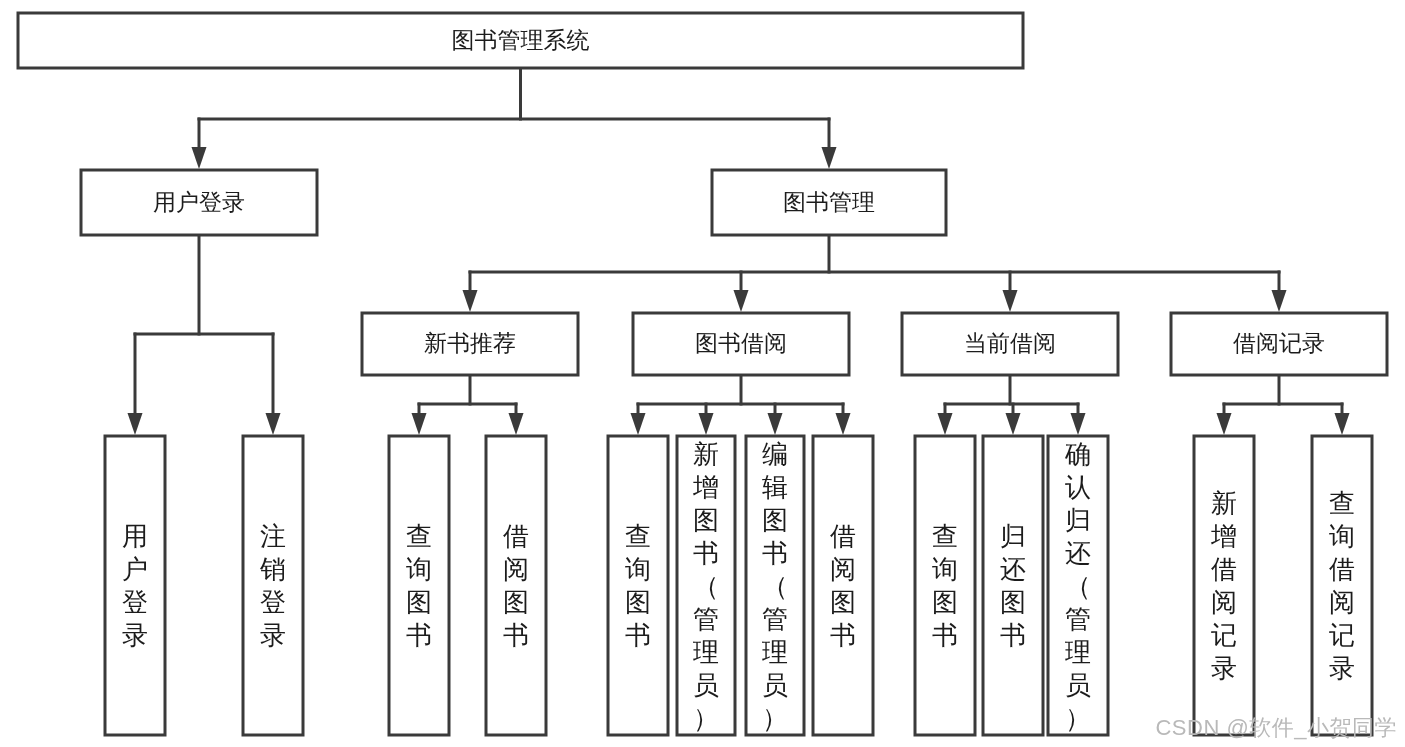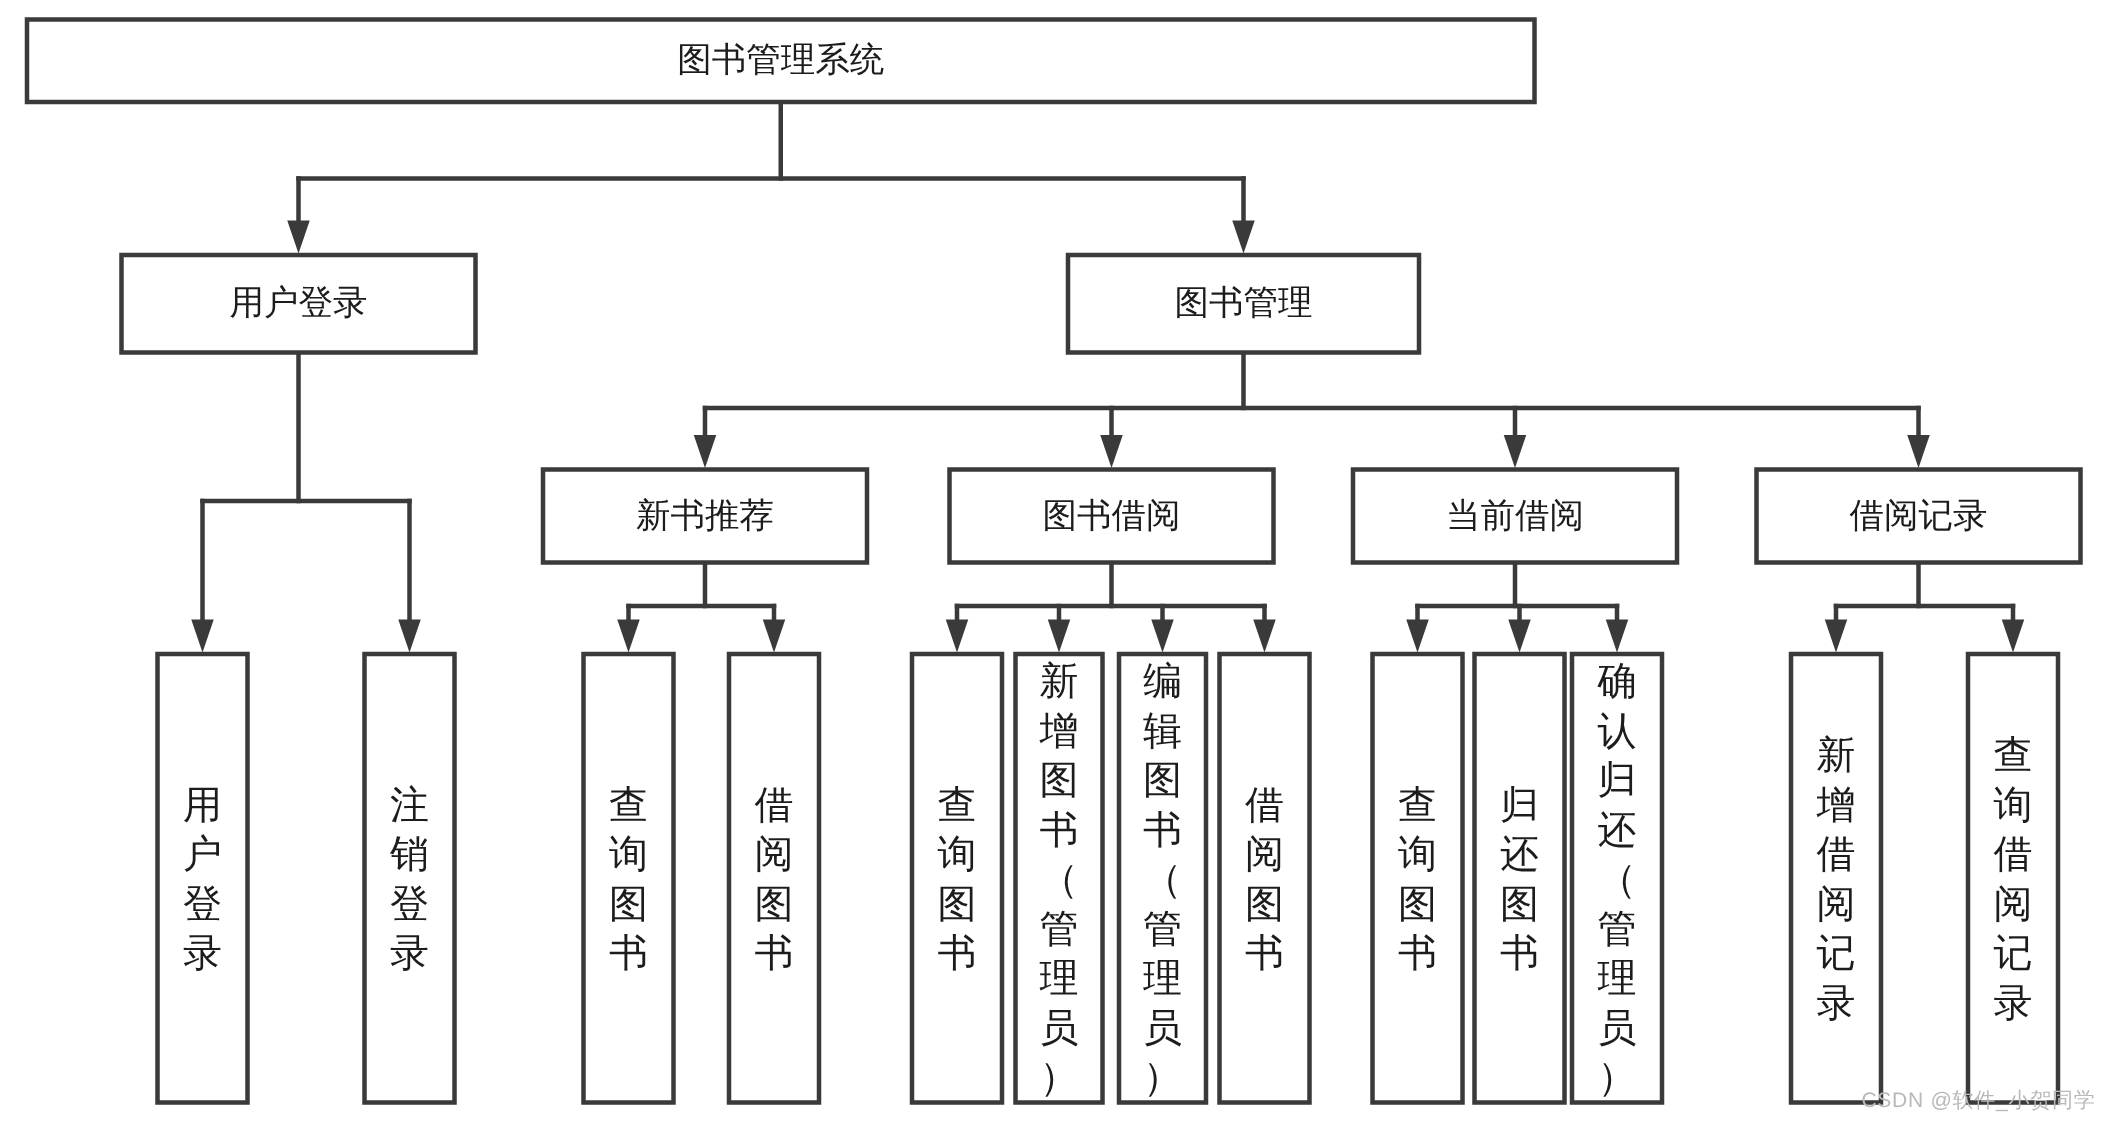--- a/index.html
+++ b/index.html
@@ -52,21 +52,21 @@
     font-family: "Liberation Sans", "DejaVu Sans", sans-serif;
     font-size: 26px;
     fill: #1c1c1c;
     text-anchor: middle;
   }
   .watermark {
     position: absolute;
     right: 8px;
     bottom: 4px;
     font-family: "Liberation Sans", "DejaVu Sans", sans-serif;
-    font-size: 14px;
+    font-size: 22px;
     color: #b9b9b9;
     letter-spacing: 0.5px;
     white-space: nowrap;
     user-select: none;
   }
 </style>
 </head>
 <body>
 
 <div id="diagram-root">

